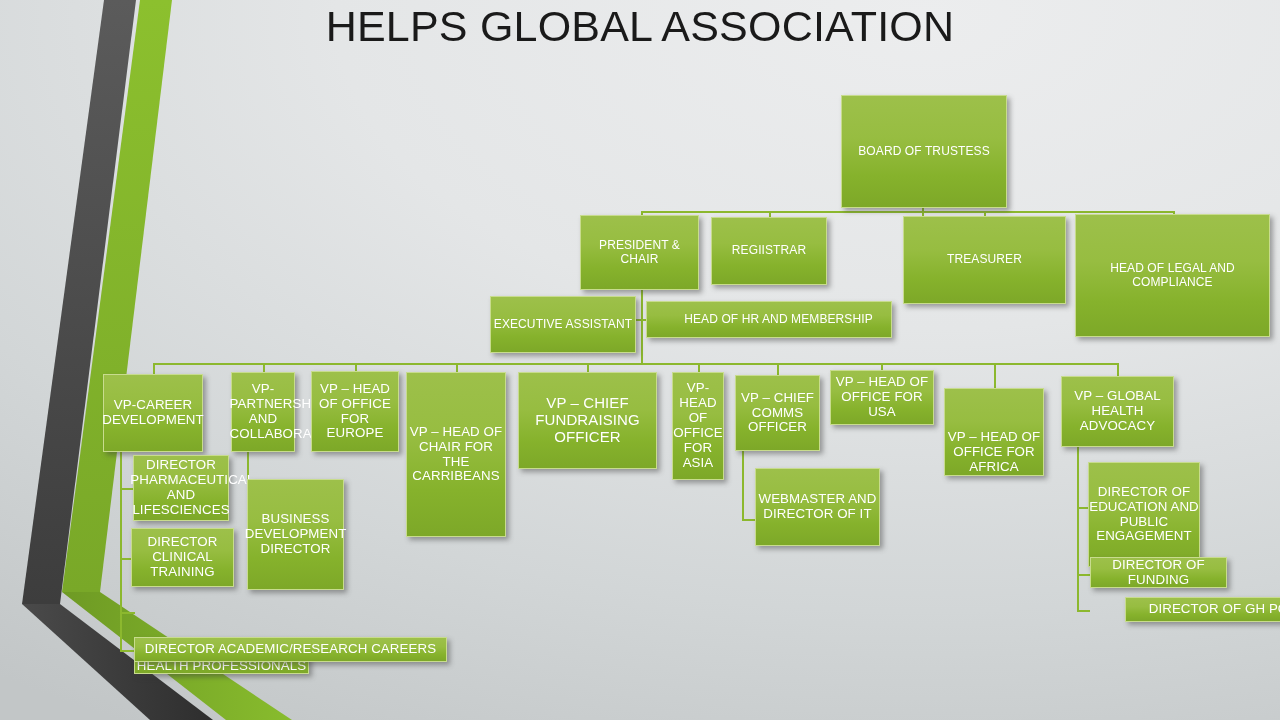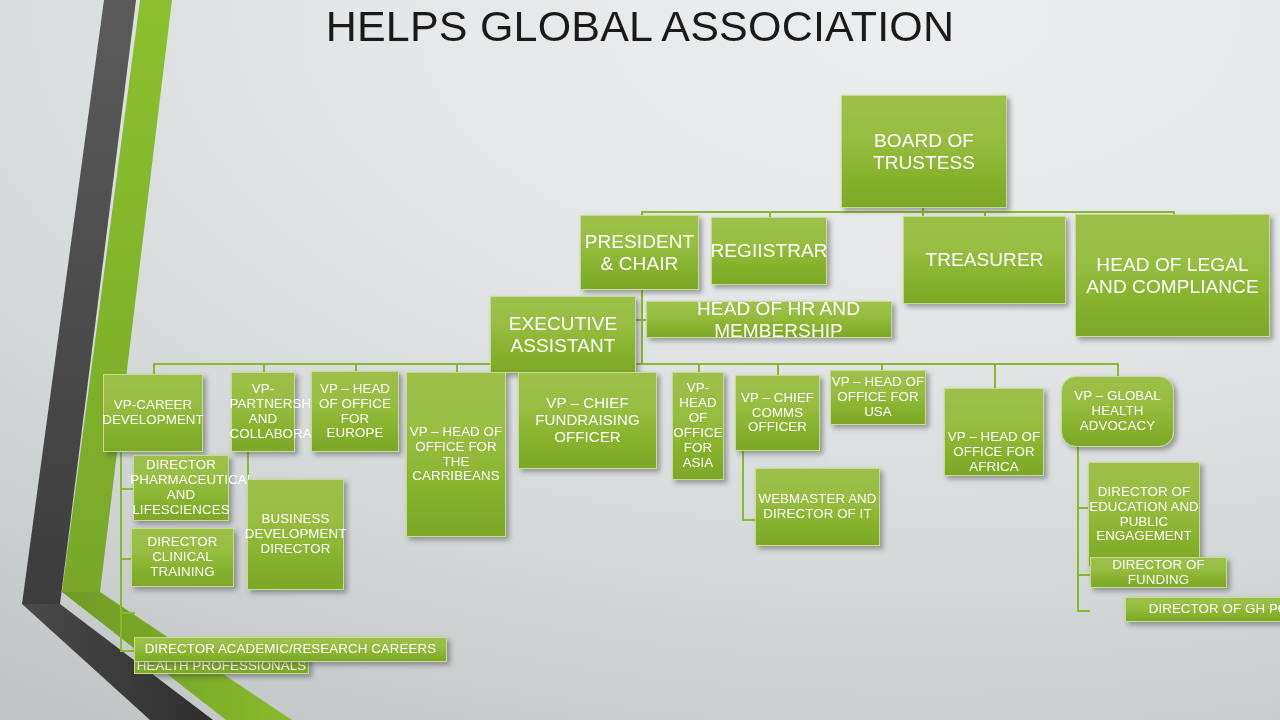--- a/index.html
+++ b/index.html
@@ -37,21 +37,21 @@
   .node{
     position:absolute;
     box-sizing:border-box;
     border:1px solid #c8dc8e;
     background:linear-gradient(180deg,#9dc04a 0%,#97bd41 38%,#86b22c 72%,#7da828 100%);
     box-shadow:3px 3px 5px rgba(60,60,60,.45);
     color:#ffffff;
     display:flex;align-items:center;justify-content:center;
     text-align:center;
     line-height:1.12;
-    font-size:19px;
+    font-size:12px;
     letter-spacing:.1px;
     overflow:visible;
   }
   .node span{display:block;width:108%;}
   .f13{font-size:13.3px;}
   .f15{font-size:15px;}
 </style>
 </head>
 <body>
 
@@ -141,55 +141,55 @@
   <div class="node" style="left:711px;top:217px;width:116px;height:68px;">
     <span>REGIISTRAR</span>
   </div>
   <div class="node" style="left:903px;top:216px;width:163px;height:88px;">
     <span>TREASURER</span>
   </div>
   <div class="node" style="left:1075px;top:214px;width:195px;height:123px;">
     <span>HEAD OF LEGAL AND COMPLIANCE</span>
   </div>
 
-  <div class="node" style="left:490px;top:296px;width:146px;height:77px;">
+  <div class="node" style="left:490px;top:296px;width:146px;height:57px;">
     <span>EXECUTIVE ASSISTANT</span>
   </div>
   <div class="node" style="left:646px;top:301px;width:246px;height:37px;padding-left:19px;">
     <span>HEAD OF HR AND MEMBERSHIP</span>
   </div>
 
   <div class="node f13" style="left:103px;top:374px;width:100px;height:78px;">
     <span>VP-CAREER DEVELOPMENT</span>
   </div>
   <div class="node f13" style="left:231px;top:372px;width:64px;height:80px;">
     <span>VP-PARTNERSHIPS AND COLLABORATIONS</span>
   </div>
   <div class="node f13" style="left:311px;top:371px;width:88px;height:81px;">
     <span>VP – HEAD OF OFFICE FOR EUROPE</span>
   </div>
   <div class="node f13" style="left:406px;top:372px;width:100px;height:165px;">
-    <span>VP – HEAD OF OFFICE FOR THE CARRIBEANS</span>
+    <span>VP – HEAD OF CHAIR FOR THE CARRIBEANS</span>
   </div>
   <div class="node f15" style="left:518px;top:372px;width:139px;height:97px;">
     <span>VP – CHIEF FUNDRAISING OFFICER</span>
   </div>
   <div class="node f13" style="left:672px;top:372px;width:52px;height:108px;">
     <span>VP- HEAD OF OFFICE FOR ASIA</span>
   </div>
   <div class="node f13" style="left:735px;top:375px;width:85px;height:76px;">
     <span>VP – CHIEF COMMS OFFICER</span>
   </div>
-  <div class="node f13" style="left:830px;top:370px;width:96px;height:55px;">
+  <div class="node f13" style="left:830px;top:370px;width:104px;height:55px;">
     <span>VP – HEAD OF OFFICE FOR USA</span>
   </div>
   <div class="node f13" style="left:944px;top:388px;width:100px;height:88px;align-items:flex-end;">
     <span>VP – HEAD OF OFFICE FOR AFRICA</span>
   </div>
-  <div class="node f13" style="left:1061px;top:376px;width:113px;height:71px;border-radius:15px;">
+  <div class="node f13" style="left:1061px;top:376px;width:113px;height:71px;">
     <span>VP – GLOBAL HEALTH ADVOCACY</span>
   </div>
 
   <div class="node f13" style="left:133px;top:455px;width:96px;height:66px;">
     <span>DIRECTOR PHARMACEUTICAL AND LIFESCIENCES</span>
   </div>
   <div class="node f13" style="left:131px;top:528px;width:103px;height:59px;">
     <span>DIRECTOR CLINICAL TRAINING</span>
   </div>
   <div class="node f13" style="left:134px;top:596px;width:175px;height:31px;margin-top:47px;">

